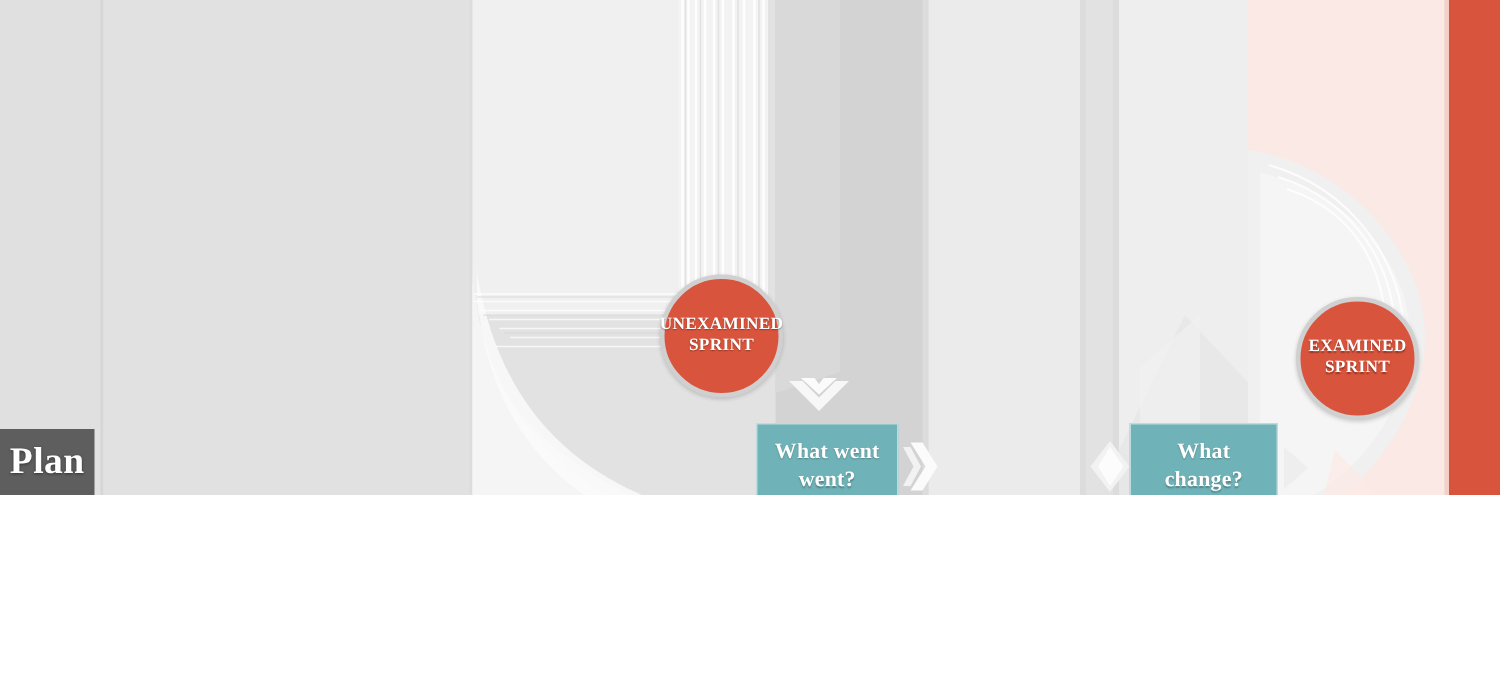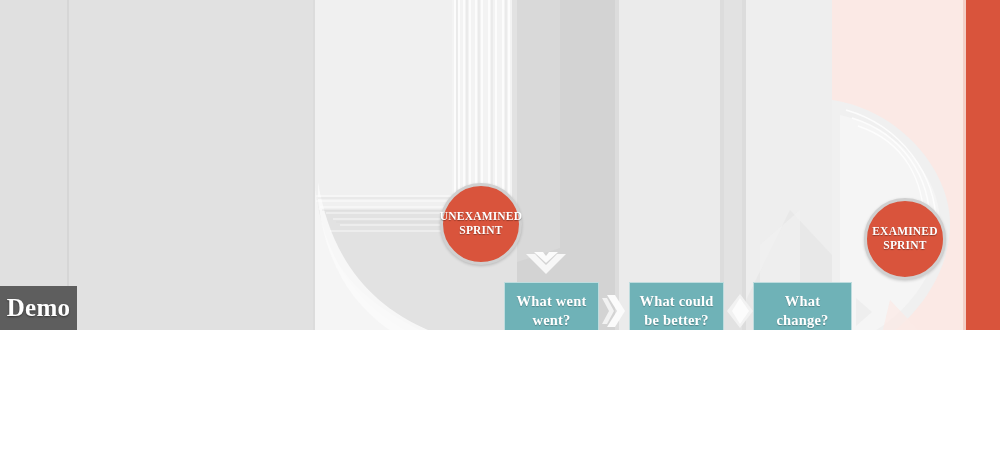--- a/index.html
+++ b/index.html
@@ -257,34 +257,28 @@
     </div>
   </div>
 
   <div id="q-box-1" class="q-box">
     <div>
       <span>What went</span><br>
       <span>went?</span>
     </div>
   </div>
 
-  <div id="q-box-2" class="q-box">
-    <div>
-      <span>What could</span><br>
-      <span>be better?</span>
-    </div>
-  </div>
 
   <div id="q-box-3" class="q-box">
     <div>
       <span>What change?</span>
     </div>
   </div>
 
   <div id="retro-pointer"></div>
 
   <div id="phase-bar">
-    <div id="phase-demo" class="phase">
-      <span>Demo</span>
+    <div id="phase-plan" class="phase">
+      <span>Plan</span>
     </div>
   </div>
 
 </div>
 
 </body></html>

